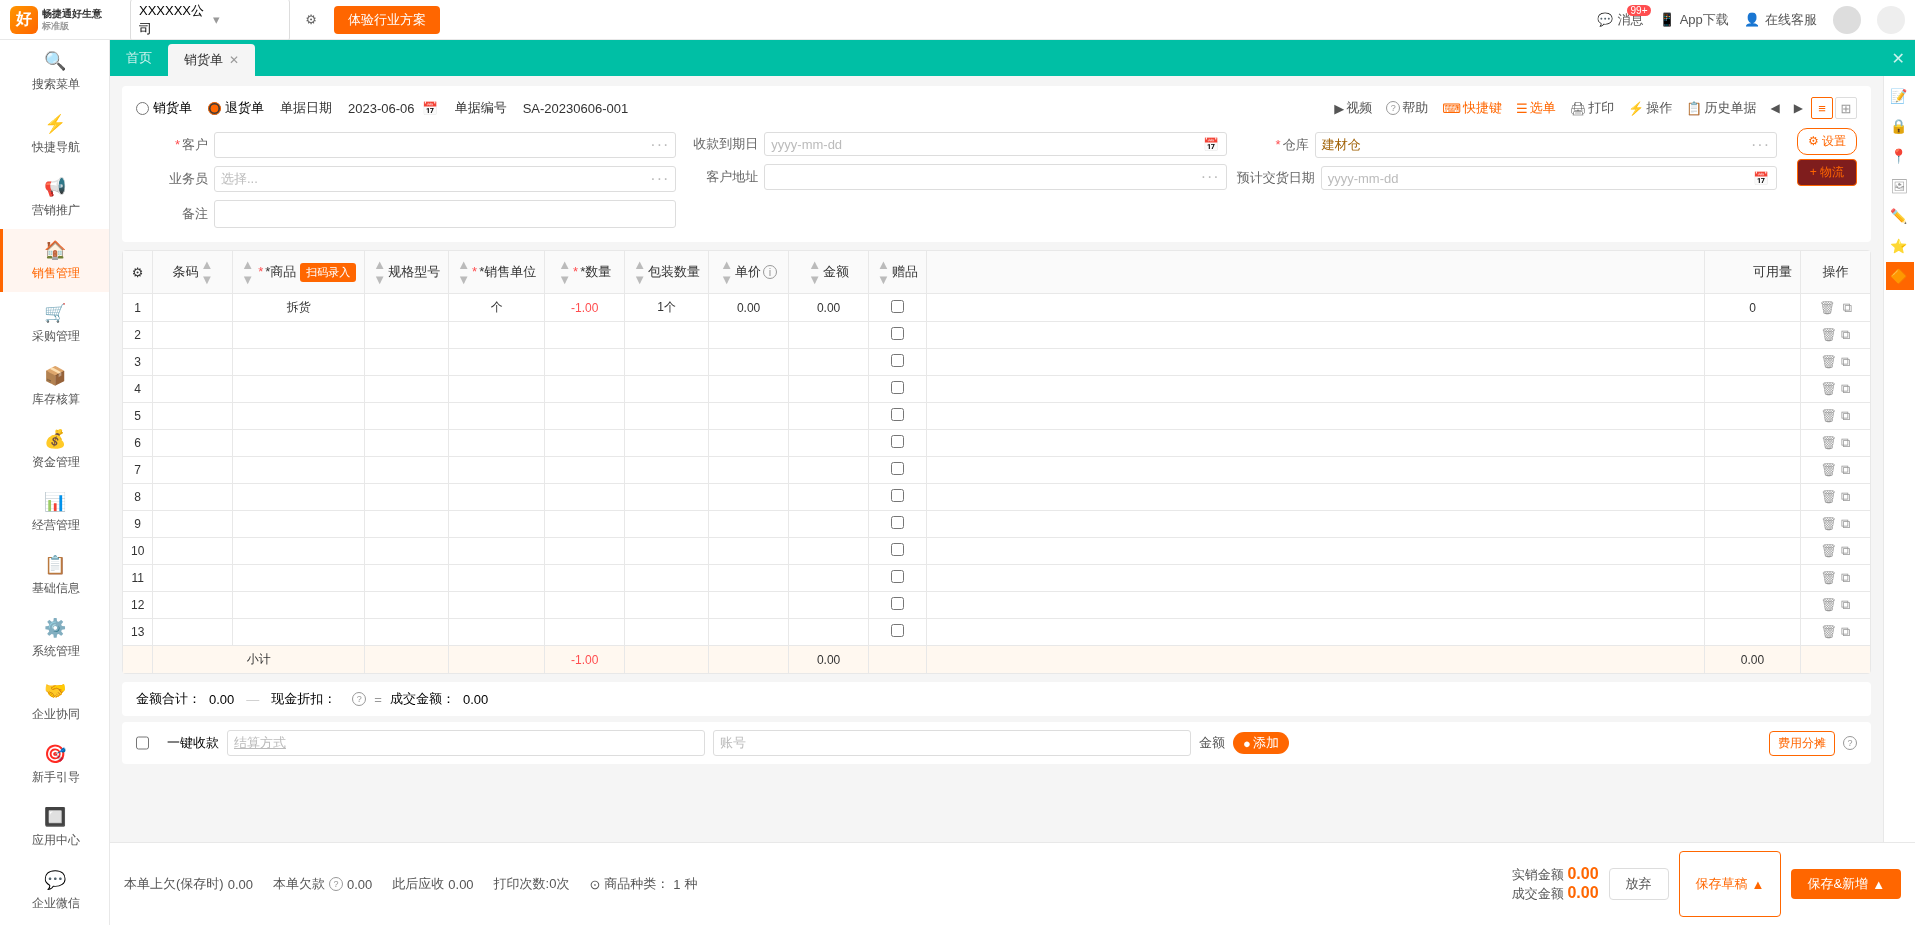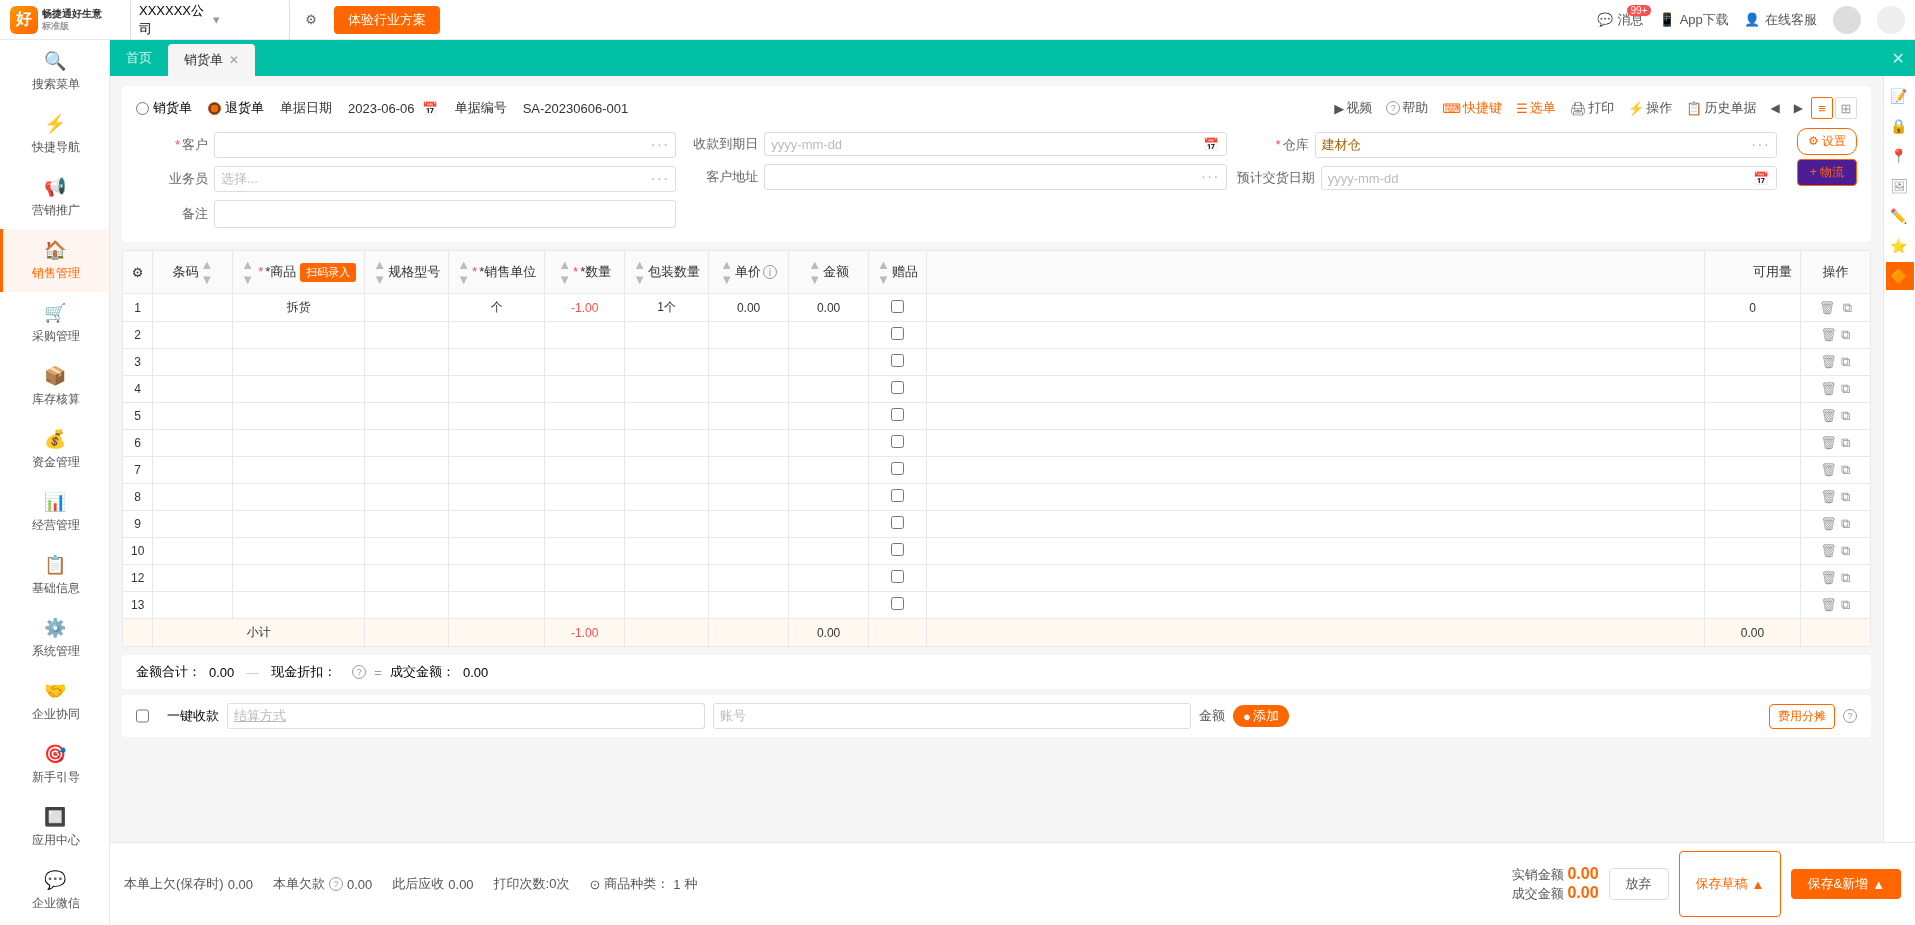--- a/index.html
+++ b/index.html
@@ -42,21 +42,21 @@
     .tab-close { color: #999; font-size: 12px; cursor: pointer; }
 
     
     .form-card { background: #fff; border-radius: 4px; padding: 10px 14px; margin-bottom: 8px; }
 
     
     .radio-group { display: flex; align-items: center; gap: 16px; margin-bottom: 10px; padding-bottom: 8px; border-bottom: 1px solid #f0f0f0; }
     .radio-label { display: flex; align-items: center; gap: 4px; cursor: pointer; }
     .radio-input { accent-color: #ff6600; }
     .btn-settings { background: #fff; border: 1px solid #ff6600; color: #ff6600; border-radius: 10px; padding: 4px 10px; cursor: pointer; font-size: 12px; }
-    .btn-logistics { background: #4c1d95; border: 1px solid #ff6600; color: #ff6600; border-radius: 4px; padding: 4px 10px; cursor: pointer; font-size: 12px; }
+    .btn-logistics { background: #7f1d1d; border: 1px solid #ff6600; color: #ff6600; border-radius: 4px; padding: 4px 10px; cursor: pointer; font-size: 12px; }
 
     
     .table-wrap { background: #fff; border-radius: 4px; overflow: hidden; margin-bottom: 8px; }
     table { width: 100%; border-collapse: collapse; }
     table th { background: #fafafa; border: 1px solid #e8e8e8; padding: 6px 8px; text-align: center; font-weight: 500; color: #333; font-size: 12px; white-space: nowrap; }
     table td { border: 1px solid #e8e8e8; padding: 5px 8px; text-align: center; color: #333; font-size: 12px; }
     .th-required::before { content: '*'; color: #ff4d4f; margin-right: 2px; }
     .scan-btn { background: #ff6600; color: white; border: none; border-radius: 3px; padding: 2px 6px; font-size: 11px; cursor: pointer; }
     .negative { color: #ff4d4f; }
     .subtotal-row td { background: #fff8f0; font-weight: 500; }
@@ -611,20 +611,35 @@
                   <td></td>
                   <td></td>
                   <td></td>
                   <td><input type="checkbox" style=""></td>
                   <td></td>
                   <td></td>
                   <td><span style="cursor:pointer;color:#999;margin-right:4px;">🗑</span><span style="cursor:pointer;color:#999;">⧉</span></td>
                 </tr>
               <tr>
                   <td>10</td>
+                  <td></td>
+                  <td></td>
+                  <td></td>
+                  <td></td>
+                  <td></td>
+                  <td></td>
+                  <td></td>
+                  <td></td>
+                  <td><input type="checkbox" style=""></td>
+                  <td></td>
+                  <td></td>
+                  <td><span style="cursor:pointer;color:#999;margin-right:4px;">🗑</span><span style="cursor:pointer;color:#999;">⧉</span></td>
+                </tr>
+              <tr>
+                  <td>11</td>
                   <td></td>
                   <td></td>
                   <td></td>
                   <td></td>
                   <td></td>
                   <td></td>
                   <td></td>
                   <td></td>
                   <td><input type="checkbox" style=""></td>
                   <td></td>

